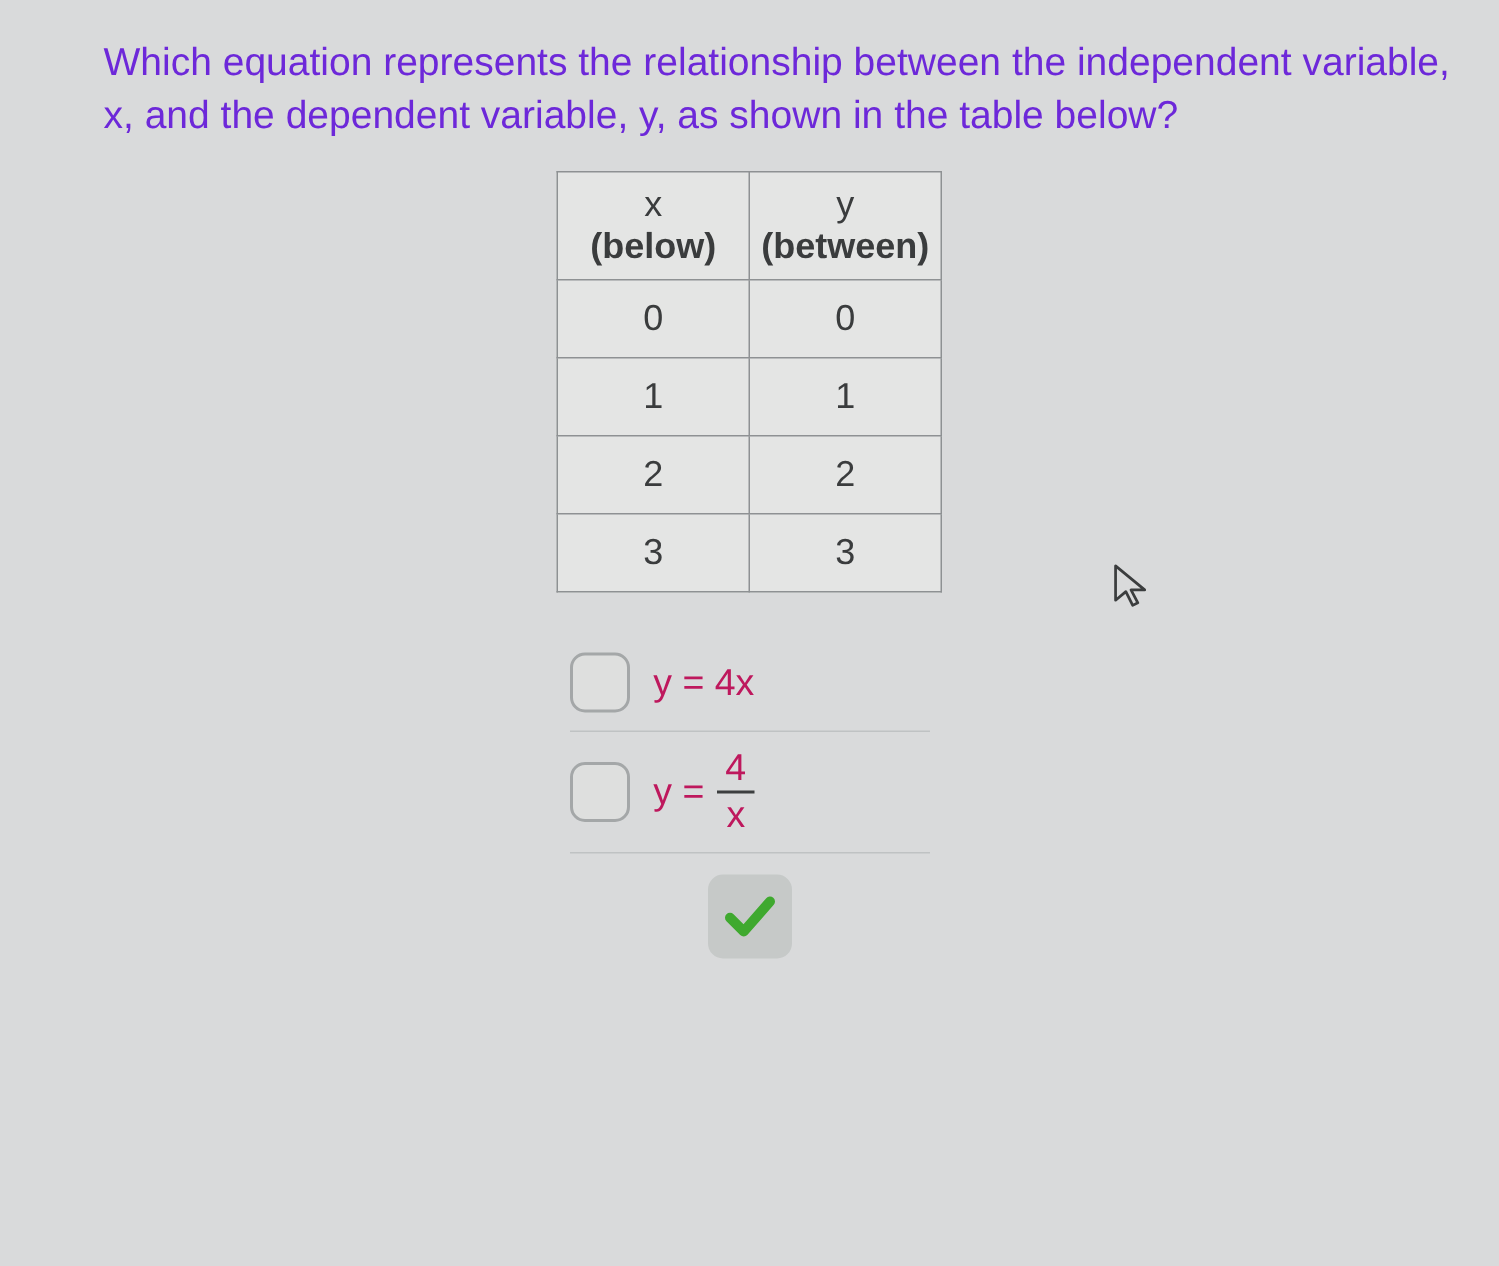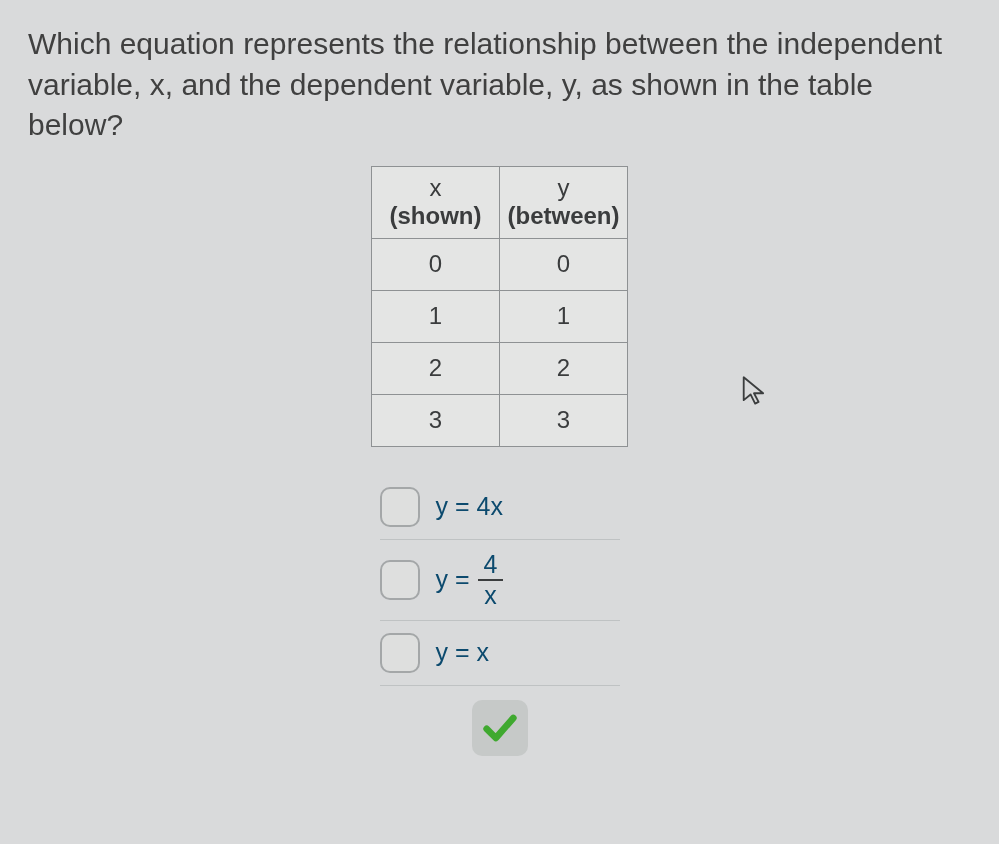--- a/index.html
+++ b/index.html
@@ -7,24 +7,25 @@
     margin: 0;
     padding: 24px 28px;
     width: 999px;
     height: 844px;
     background: #d9dadb;
     font-family: Arial, Helvetica, sans-serif;
     color: #4a4c4d;
     position: relative;
   }
   .question {
-    font-size: 30px;
+    font-size: 26px;
     line-height: 1.35;
-    color: #404040;
+    color: #6d28d9;
     margin-bottom: 20px;
+    margin-left: 41px;
   }
   .tbl-wrap {
     display: flex;
     justify-content: center;
   }
   table.data {
     border-collapse: collapse;
     background: #e4e5e4;
     font-size: 24px;
     color: #3a3c3d;
@@ -64,21 +65,21 @@
   .cbox {
     width: 40px;
     height: 40px;
     border: 2px solid #a4a7a8;
     border-radius: 10px;
     background: #dedfde;
     flex: 0 0 auto;
   }
   .eq {
     font-size: 25px;
-    color: #0c4a6e;
+    color: #be185d;
     display: flex;
     align-items: center;
     gap: 4px;
   }
   .frac {
     display: inline-flex;
     flex-direction: column;
     align-items: center;
     line-height: 1;
     margin-left: 4px;
@@ -114,21 +115,21 @@
 <body>
 
 <div class="question">Which equation represents the relationship between the independent variable, x, and the dependent variable, y, as shown in the table below?</div>
 
 <div class="tbl-wrap">
   <table class="data">
     <thead>
       <tr>
         <th>
           <div class="hv">x</div>
-          <div class="hs">(shown)</div>
+          <div class="hs">(below)</div>
         </th>
         <th>
           <div class="hv">y</div>
           <div class="hs">(between)</div>
         </th>
       </tr>
     </thead>
     <tbody>
       <tr>
         <td>0</td>
@@ -163,24 +164,20 @@
     <div class="eq">
       <span>y =</span>
       <span class="frac">
         <span class="num">4</span>
         <span class="bar"></span>
         <span class="den">x</span>
       </span>
     </div>
   </div>
 
-  <div class="opt-row">
-    <div class="cbox"></div>
-    <div class="eq">y = x</div>
-  </div>
 
   <div class="submit-wrap">
     <div class="submit-btn">
       <svg viewBox="0 0 24 24">
         <path d="M4 12.5 L9.5 18 L20 6" fill="none" stroke="#3fa92f" stroke-width="4" stroke-linecap="round" stroke-linejoin="round"></path>
       </svg>
     </div>
   </div>
 
 </div>

